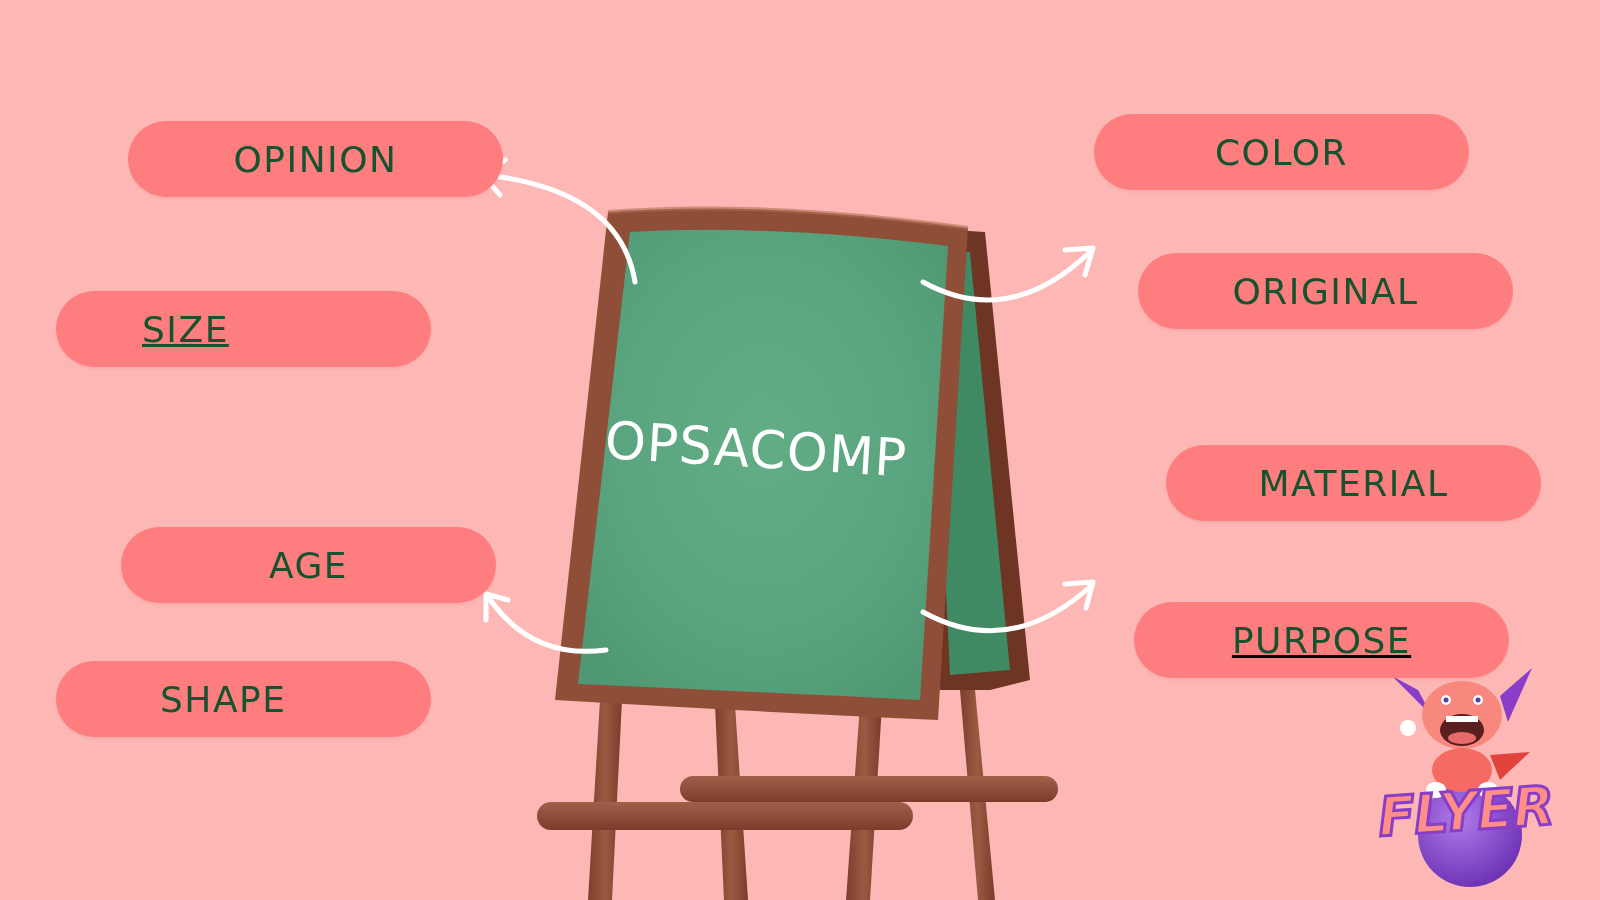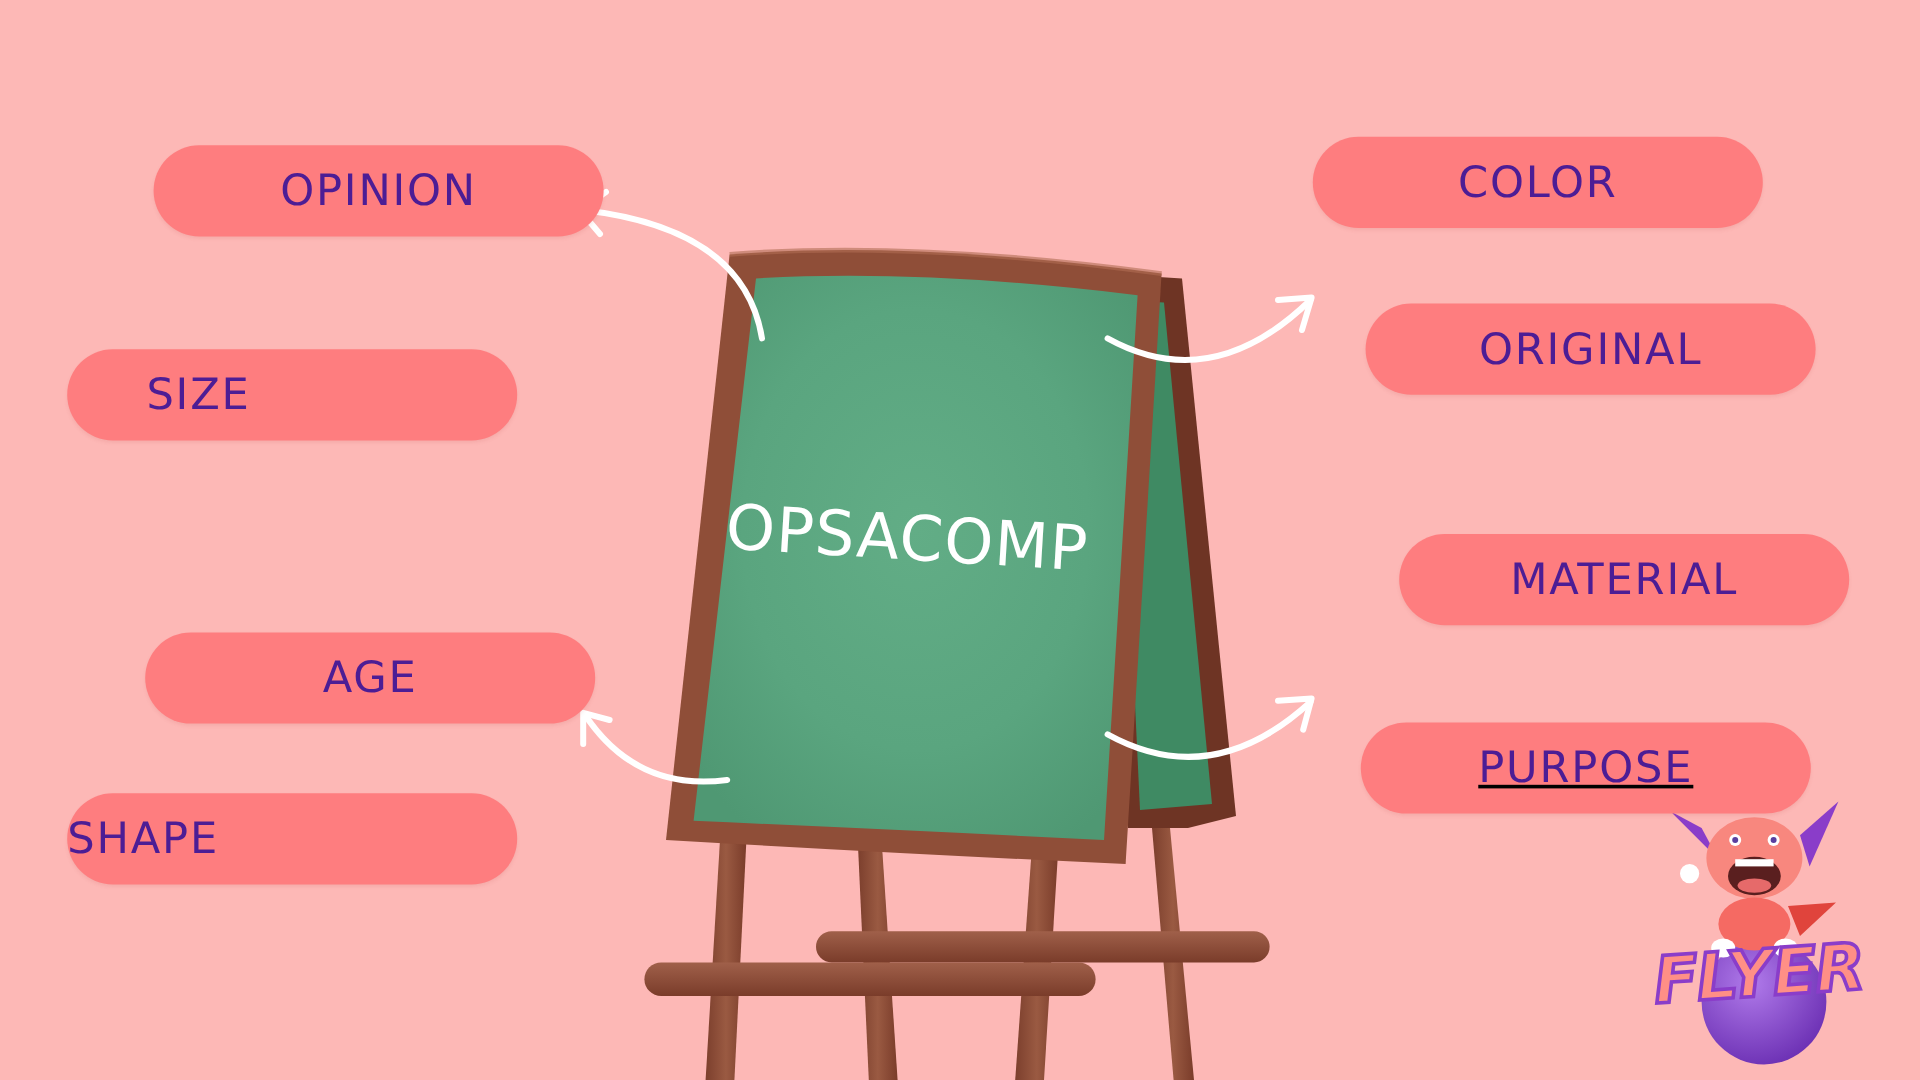--- a/index.html
+++ b/index.html
@@ -8,21 +8,21 @@
     background:#fdb8b6;
     font-family:"DejaVu Sans", sans-serif;
   }
   .pill {
     position:absolute; height:76px; border-radius:38px;
     background:#fe7d7f;
     display:flex; align-items:center; justify-content:center;
     box-shadow:0 2px 3px rgba(190,80,80,0.12);
   }
   .pill span {
-    color:#4c1d95; font-size:36px; letter-spacing:1.5px;
+    color:#14532d; font-size:36px; letter-spacing:1.5px;
     font-family:"DejaVu Sans", sans-serif; font-weight:400;
   }
   #scene { position:absolute; left:0; top:0; }
   .center-word {
     position:absolute; left:605px; top:410px;
     color:#fff; font-size:52px; letter-spacing:1px;
     transform:rotate(3.5deg); transform-origin:left center;
     font-family:"DejaVu Sans", sans-serif;
   }
   .logo-text {
@@ -117,27 +117,27 @@
     <circle cx="1408" cy="728" r="8" fill="#fff"></circle>
     <ellipse cx="1436" cy="790" rx="10" ry="8" fill="#fff"></ellipse>
     <ellipse cx="1488" cy="790" rx="10" ry="8" fill="#fff"></ellipse>
   </g>
 </svg>
 
 <div class="pill" style="left:128px; top:121px; width:375px;">
   <span>OPINION</span>
 </div>
 <div class="pill" style="left:56px; top:291px; width:375px; justify-content:flex-start;">
-  <span style="margin-left:66px;">SIZE</span>
+  <span style="margin-left:86px;text-decoration:underline;">SIZE</span>
 </div>
 <div class="pill" style="left:121px; top:491px; width:375px;margin-top:36px;">
   <span>AGE</span>
 </div>
 <div class="pill" style="left:56px; top:661px; width:375px; justify-content:flex-start;">
-  <span style="">SHAPE</span>
+  <span style="margin-left:104px;">SHAPE</span>
 </div>
 
 <div class="pill" style="left:1094px; top:114px; width:375px;">
   <span>COLOR</span>
 </div>
 <div class="pill" style="left:1138px; top:253px; width:375px;">
   <span>ORIGINAL</span>
 </div>
 <div class="pill" style="left:1166px; top:445px; width:375px;align-items:center;">
   <span>MATERIAL</span>

